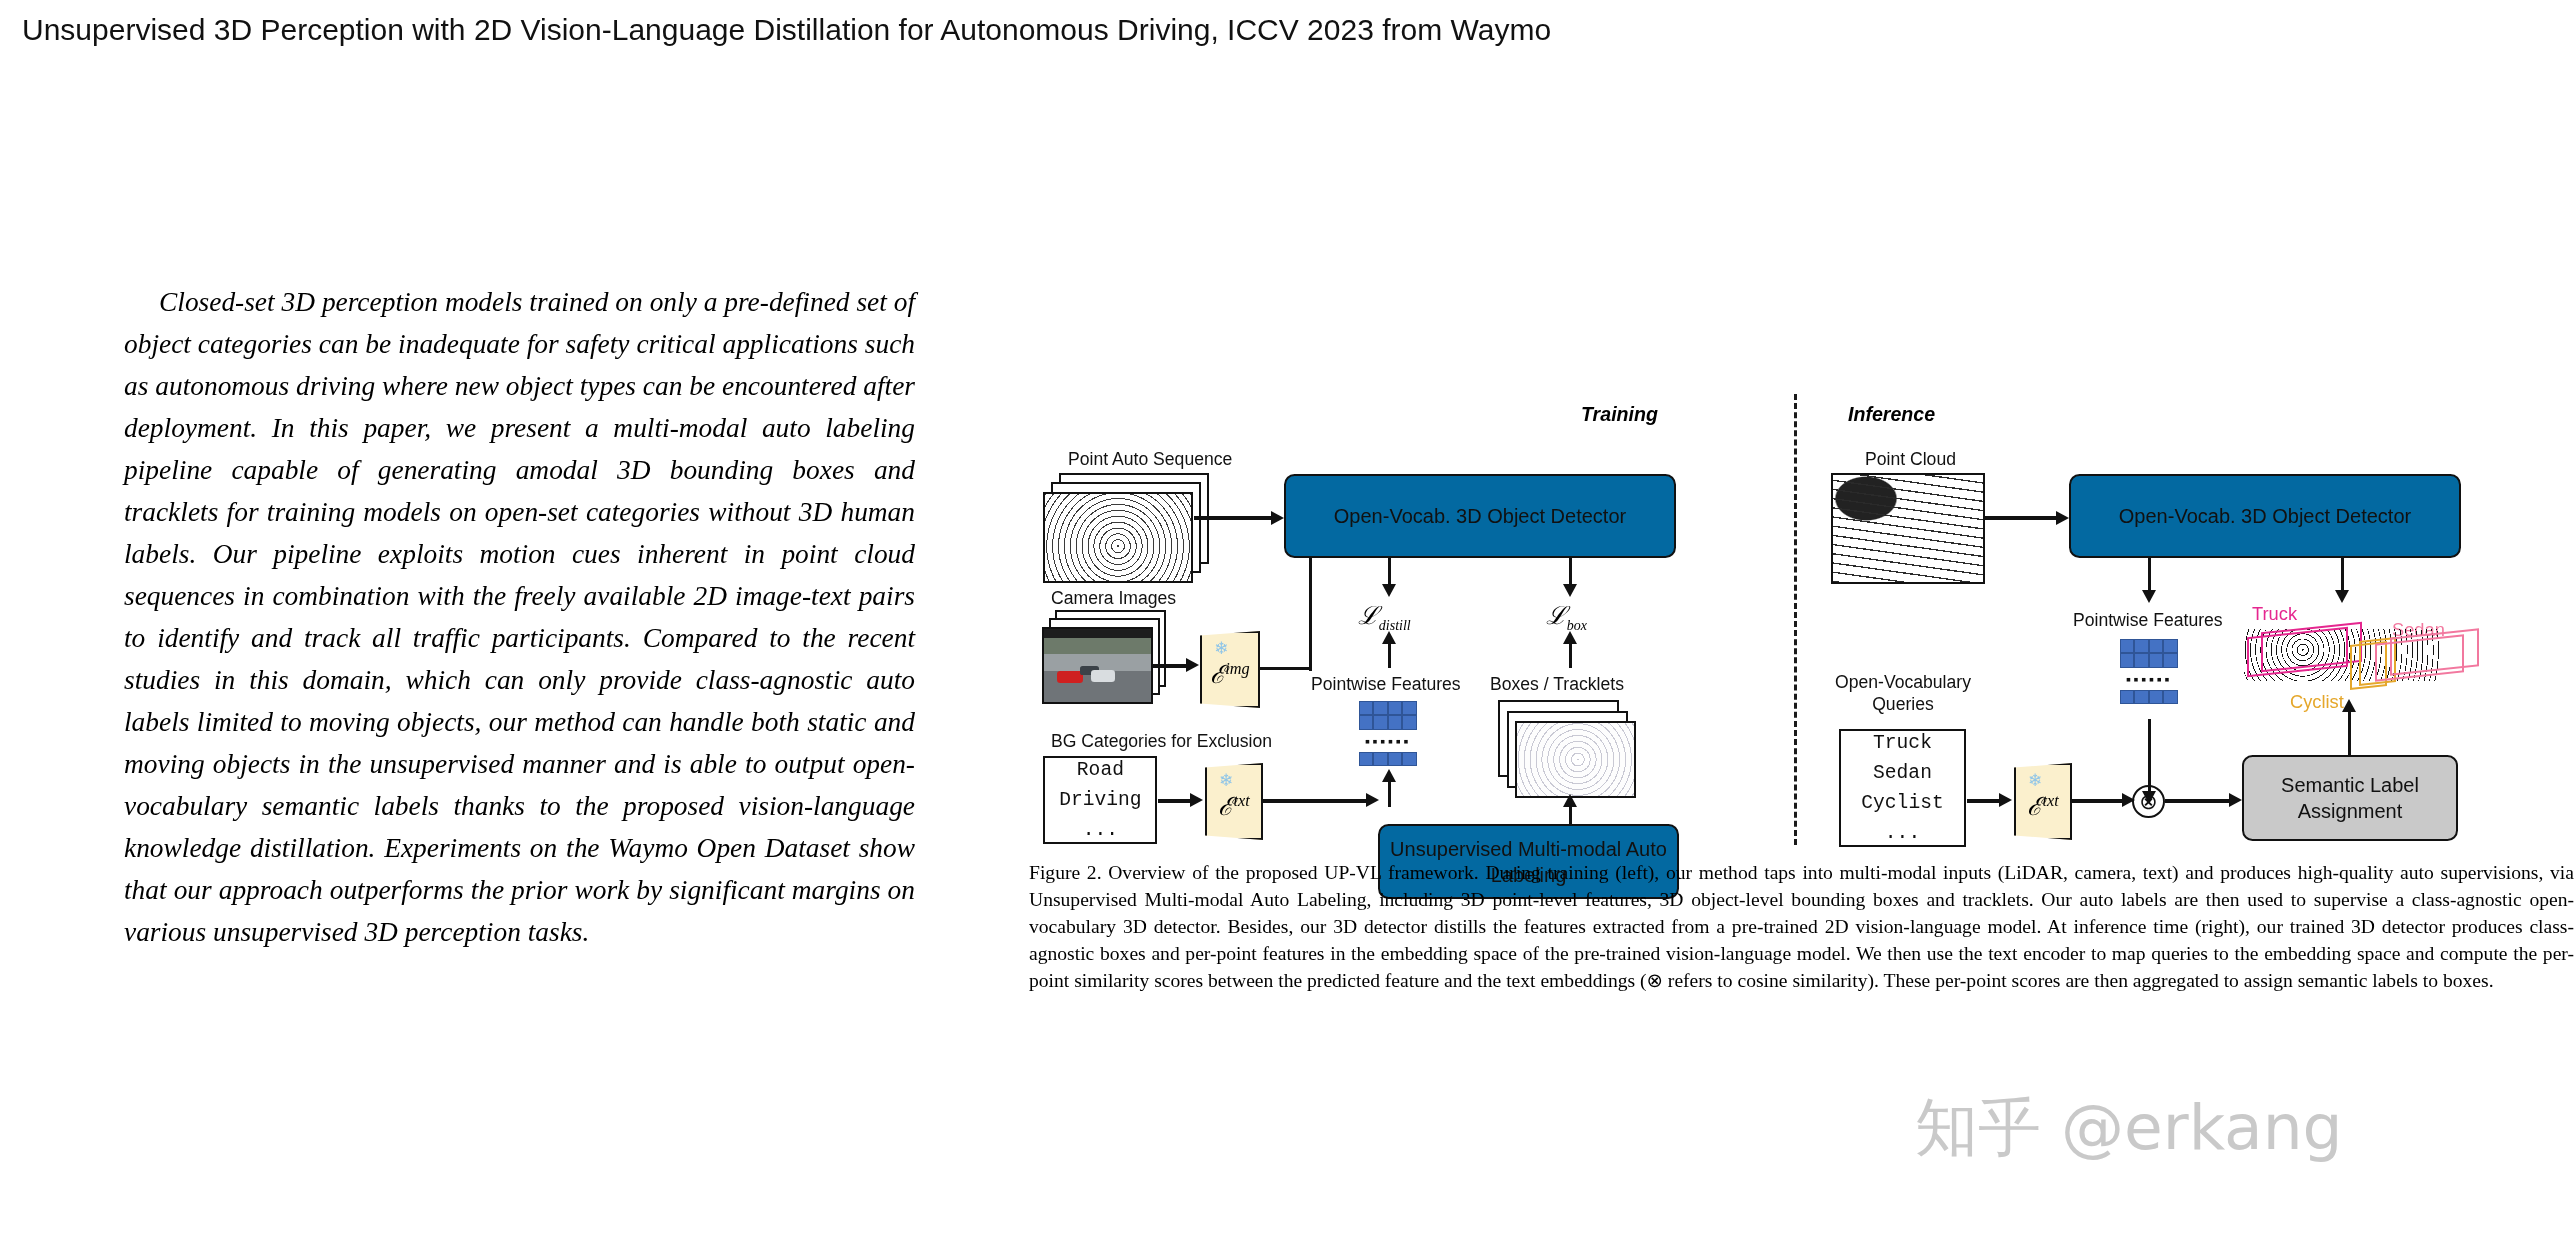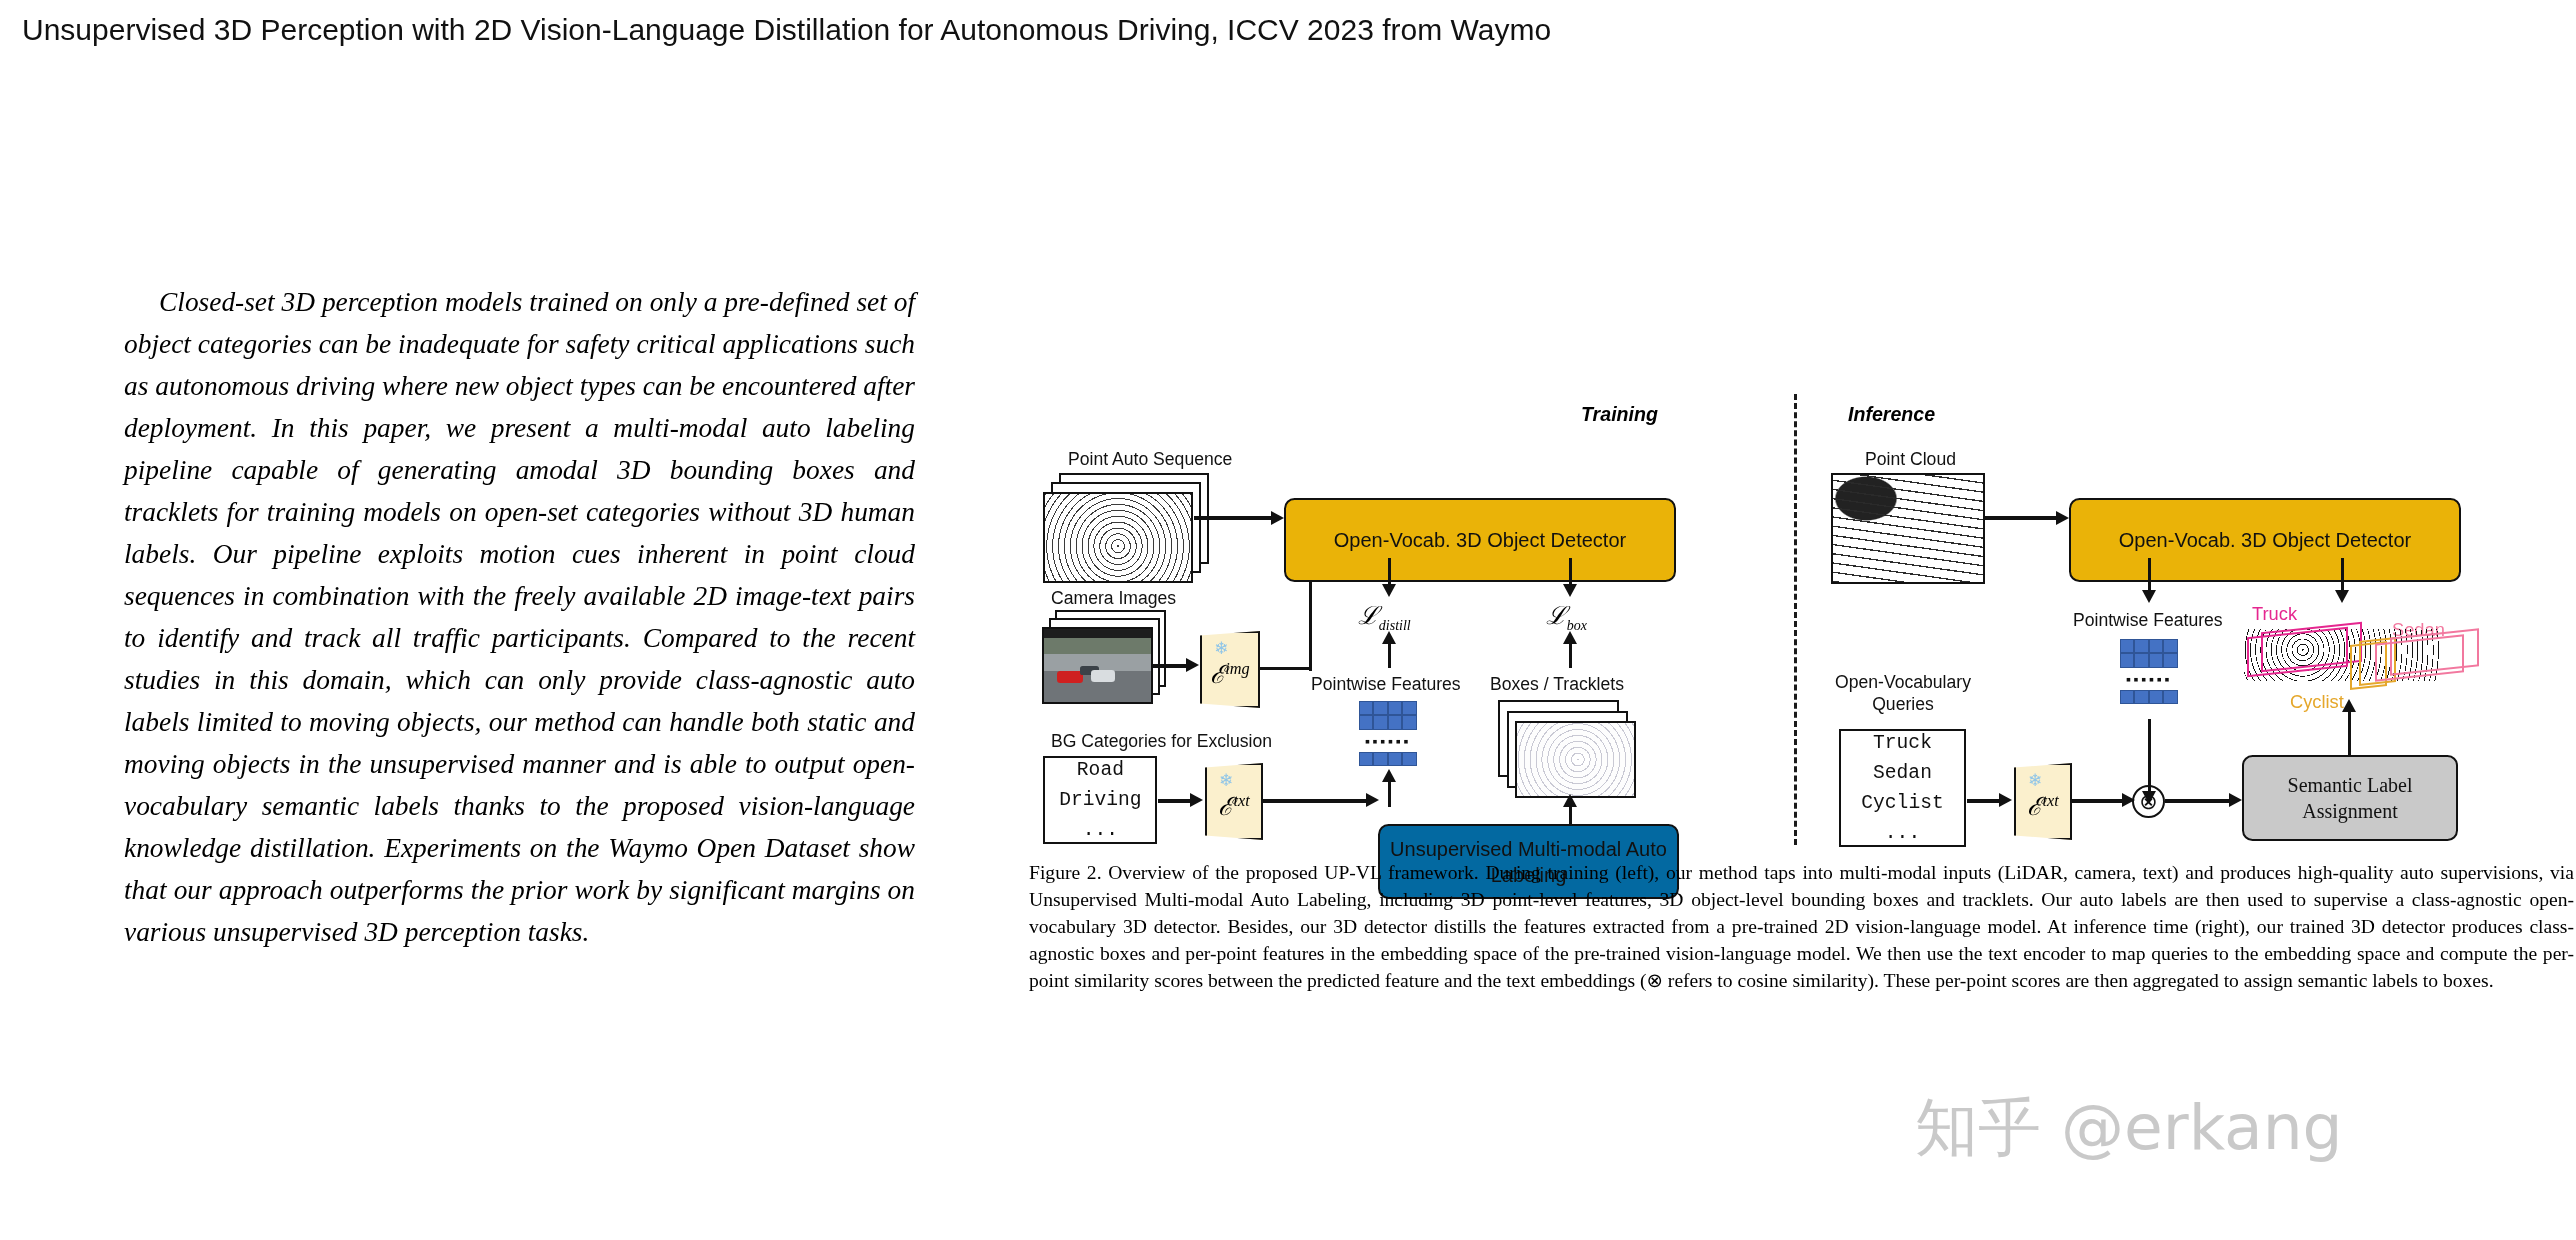--- a/index.html
+++ b/index.html
@@ -30,21 +30,21 @@
 
   .cap{position:absolute;font-size:17.6px;font-family:"Liberation Sans",sans-serif;
     white-space:nowrap;color:#111;}
   .cap.two{white-space:normal;text-align:center;line-height:22px;}
 
   
   .node{position:absolute;border:2.6px solid #111;display:flex;
     align-items:center;justify-content:center;text-align:center;
     font-size:20px;line-height:26px;color:#111;box-sizing:border-box;}
   .node.round{border-radius:10.5px;}
-  .node.detector{background:#eab308;margin-top:24px;}
+  .node.detector{background:#0369a1;}
   .node.autolabel{background:#0369a1;}
   .node.semantic{background:#c9c9c9;}
   .node.textbox{background:#fff;font-family:"Liberation Mono",monospace;
     font-size:19.6px;line-height:30px;flex-direction:column;}
 
   
   .enc{position:absolute;background:#fbf0cd;border:2.6px solid #111;
     box-sizing:border-box;
     clip-path:polygon(0% 6%,100% 0%,100% 100%,0% 94%);
     display:flex;align-items:center;justify-content:center;}
@@ -314,21 +314,21 @@
     <div class="ln" style="left:1042px;top:410px;width:52px;height:3.9px;"></div>
     <div class="ah r" style="left:1093px;top:404px;"></div>
 
     <div class="otimes" style="left:1103px;top:396px;width:33px;height:33px;">
       <span>⊗</span>
     </div>
 
     <div class="ln" style="left:1136px;top:410px;width:65px;height:3.9px;"></div>
     <div class="ah r" style="left:1200px;top:404px;"></div>
 
-    <div class="node round semantic" style="left:1213px;top:366px;width:216px;height:86px;font-family:Liberation Serif, serif;">
+    <div class="node round semantic" style="left:1213px;top:366px;width:216px;height:86px;">
       <span>Semantic Label Assignment</span>
     </div>
 
     <div class="ln" style="left:1319px;top:322px;width:3.3px;height:44px;"></div>
     <div class="ah u" style="left:1313px;top:310px;"></div>
 
   </div>
 </div>
 
 <div id="fig-caption">Figure 2. Overview of the proposed UP-VL framework. During training (left), our method taps into multi-modal inputs (LiDAR, camera, text) and produces high-quality auto supervisions, via Unsupervised Multi-modal Auto Labeling, including 3D point-level features, 3D object-level bounding boxes and tracklets.  Our auto labels are then used to supervise a class-agnostic open-vocabulary 3D detector. Besides, our 3D detector distills the features extracted from a pre-trained 2D vision-language model. At inference time (right), our trained 3D detector produces class-agnostic boxes and per-point features in the embedding space of the pre-trained vision-language model.  We then use the text encoder to map queries to the embedding space and compute the per-point similarity scores between the predicted feature and the text embeddings (⊗ refers to cosine similarity). These per-point scores are then aggregated to assign semantic labels to boxes.</div>

